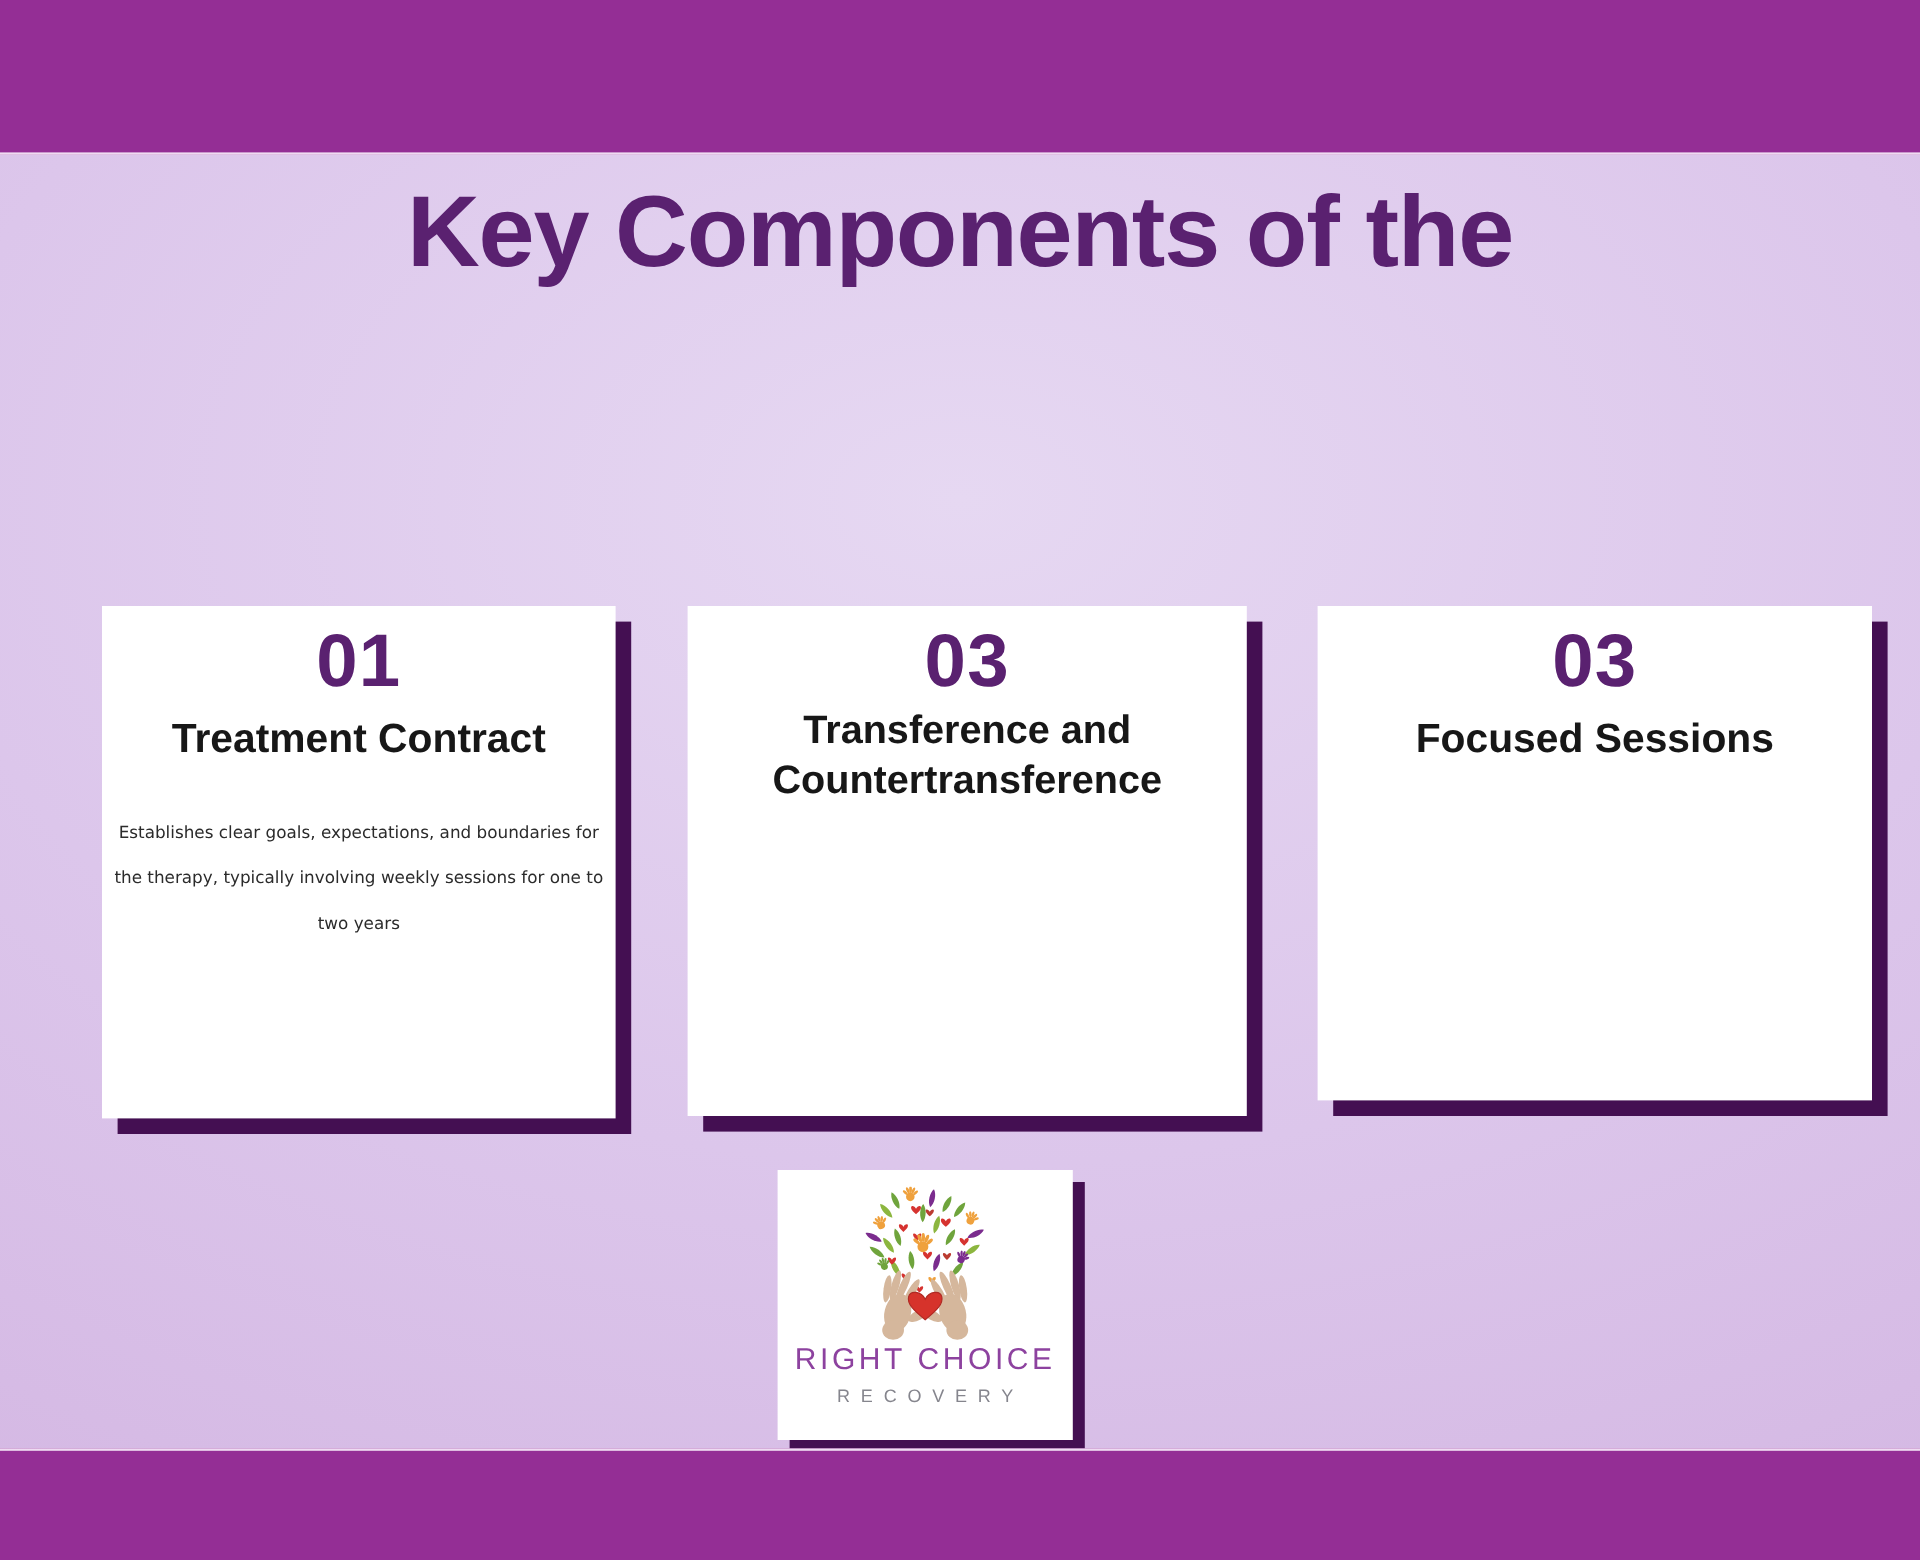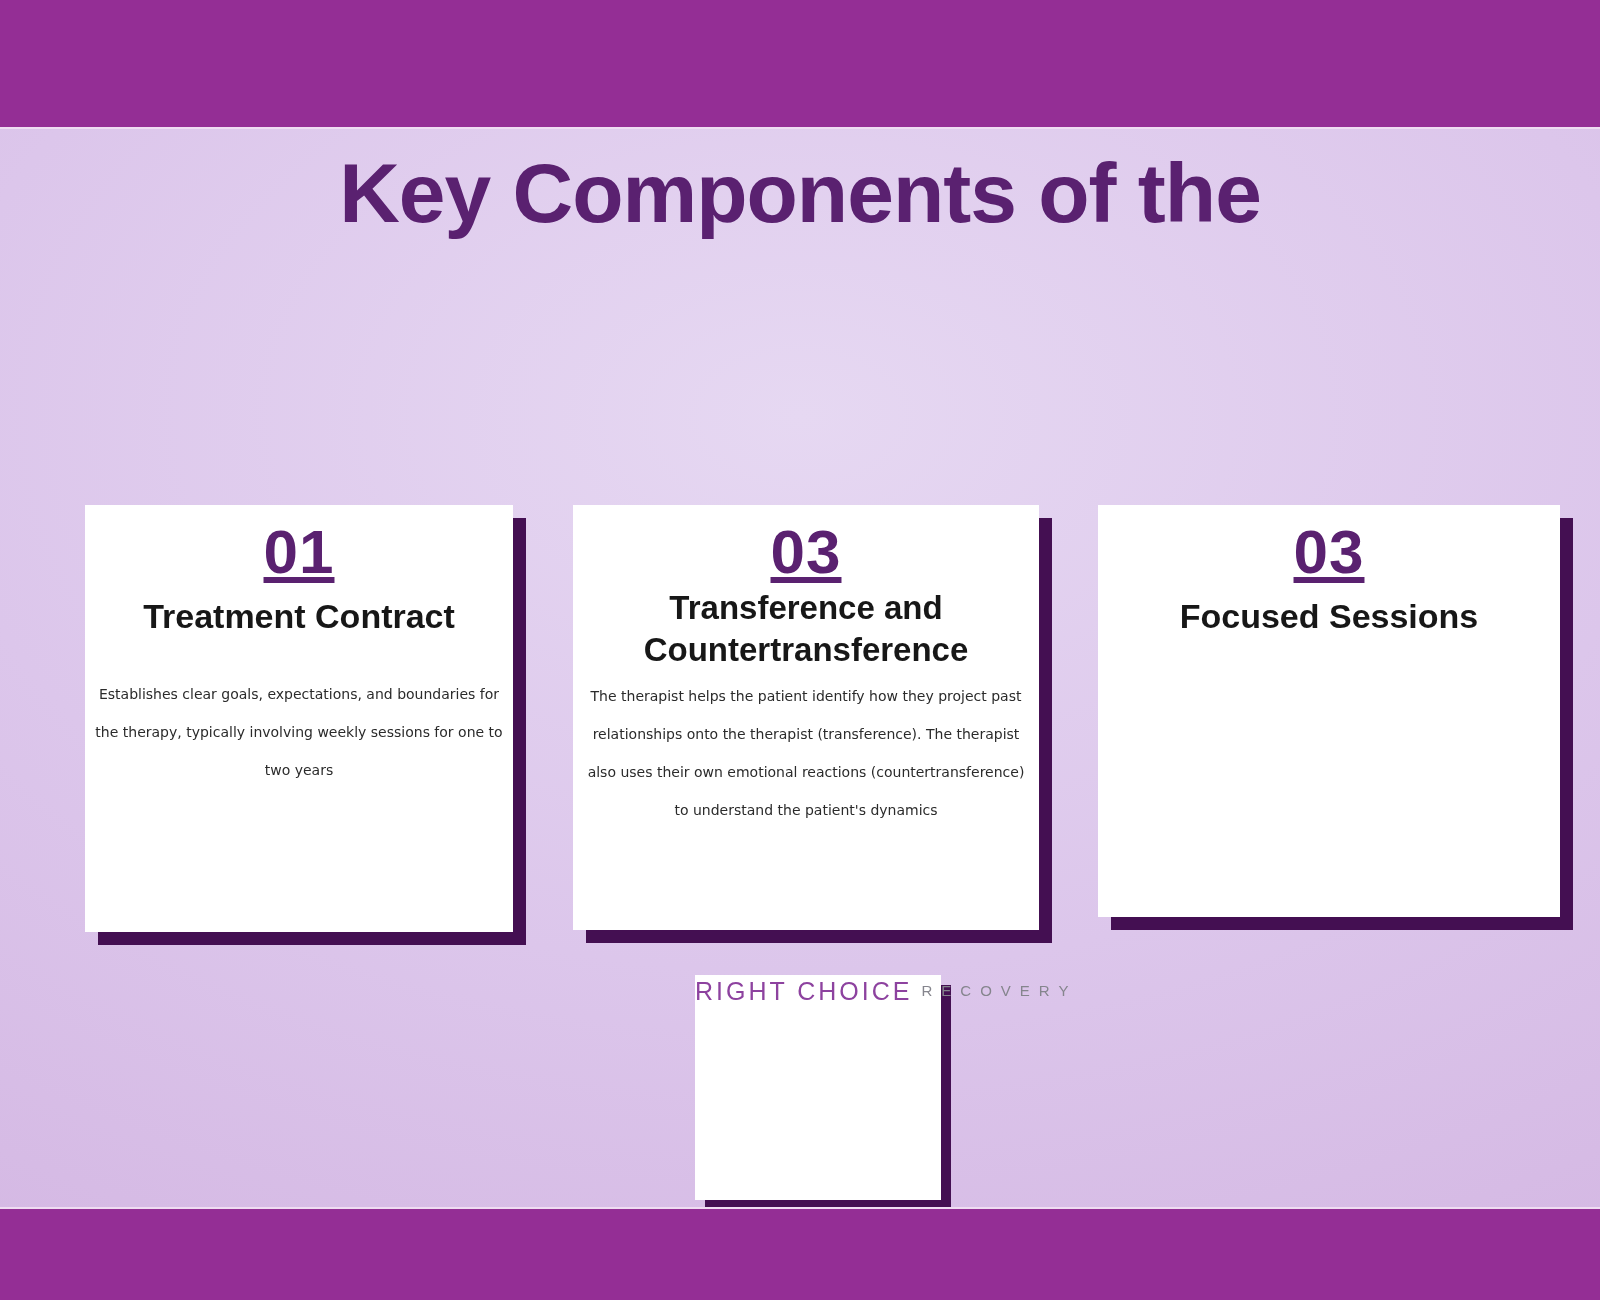--- a/index.html
+++ b/index.html
@@ -26,39 +26,39 @@
     box-shadow:13px 13px 0 0 #440f52;
     display:flex;flex-direction:column;align-items:center;
     text-align:center;box-sizing:border-box;
   }
   .card1{left:85px;top:505px;width:428px;height:427px;padding:0 10px;}
   .card2{left:573px;top:505px;width:466px;height:425px;padding:0 10px;}
   .card3{left:1098px;top:505px;width:462px;height:412px;padding:0 8px;}
 
   .num{
     font-weight:800;font-size:62px;line-height:66px;color:#5a2170;
-    margin-top:14px;letter-spacing:1px;text-decoration:underline;
+    margin-top:14px;letter-spacing:1px;
   }
   .heading{
     margin:10px 0 0 0;color:#171717;
     font-weight:800;font-size:34px;line-height:42px;letter-spacing:0;
   }
   .card2 .heading{margin-top:2px;font-size:33px;}
   .bodytext{
     margin:38px 0 0 0;color:#2b2b2b;
     font-family:"DejaVu Sans", sans-serif;
     font-size:14px;line-height:38px;font-weight:400;
   }
   .card2 .bodytext{margin-top:6px;}
   .card3 .bodytext{margin-top:42px;}
 
   .logo-card{
-    position:absolute;left:695px;top:975px;width:246px;height:225px;
+    position:absolute;left:648px;top:975px;width:246px;height:225px;
     background:#ffffff;box-shadow:10px 10px 0 0 #440f52;
-    display:flex;align-items:flex-start;box-sizing:border-box;
+    display:flex;flex-direction:column;align-items:center;box-sizing:border-box;
   }
   .logo-art{margin-top:14px;}
   .logo-name{
     margin-top:2px;color:#8d429f;
     font-size:25px;font-weight:500;letter-spacing:3px;white-space:nowrap;
   }
   .logo-sub{
     margin-top:7px;color:#85858d;
     font-size:15px;font-weight:400;letter-spacing:9px;white-space:nowrap;
     padding-left:9px; 
@@ -77,21 +77,20 @@
 
   <section class="card card1">
     <div class="num">01</div>
     <h2 class="heading">Treatment Contract</h2>
     <p class="bodytext">Establishes clear goals, expectations, and boundaries for the therapy, typically involving weekly sessions for one to two years</p>
   </section>
 
   <section class="card card2">
     <div class="num">03</div>
     <h2 class="heading">Transference and Countertransference</h2>
-    <p class="bodytext">The therapist helps the patient identify how they project past relationships onto the therapist (transference). The therapist also uses their own emotional reactions (countertransference) to understand the patient's dynamics</p>
   </section>
 
   <section class="card card3">
     <div class="num">03</div>
     <h2 class="heading">Focused Sessions</h2>
   </section>
 
   <section class="logo-card">
     <svg class="logo-art" width="118" height="128" viewBox="0 0 120 134" aria-hidden="true">
       <defs>

